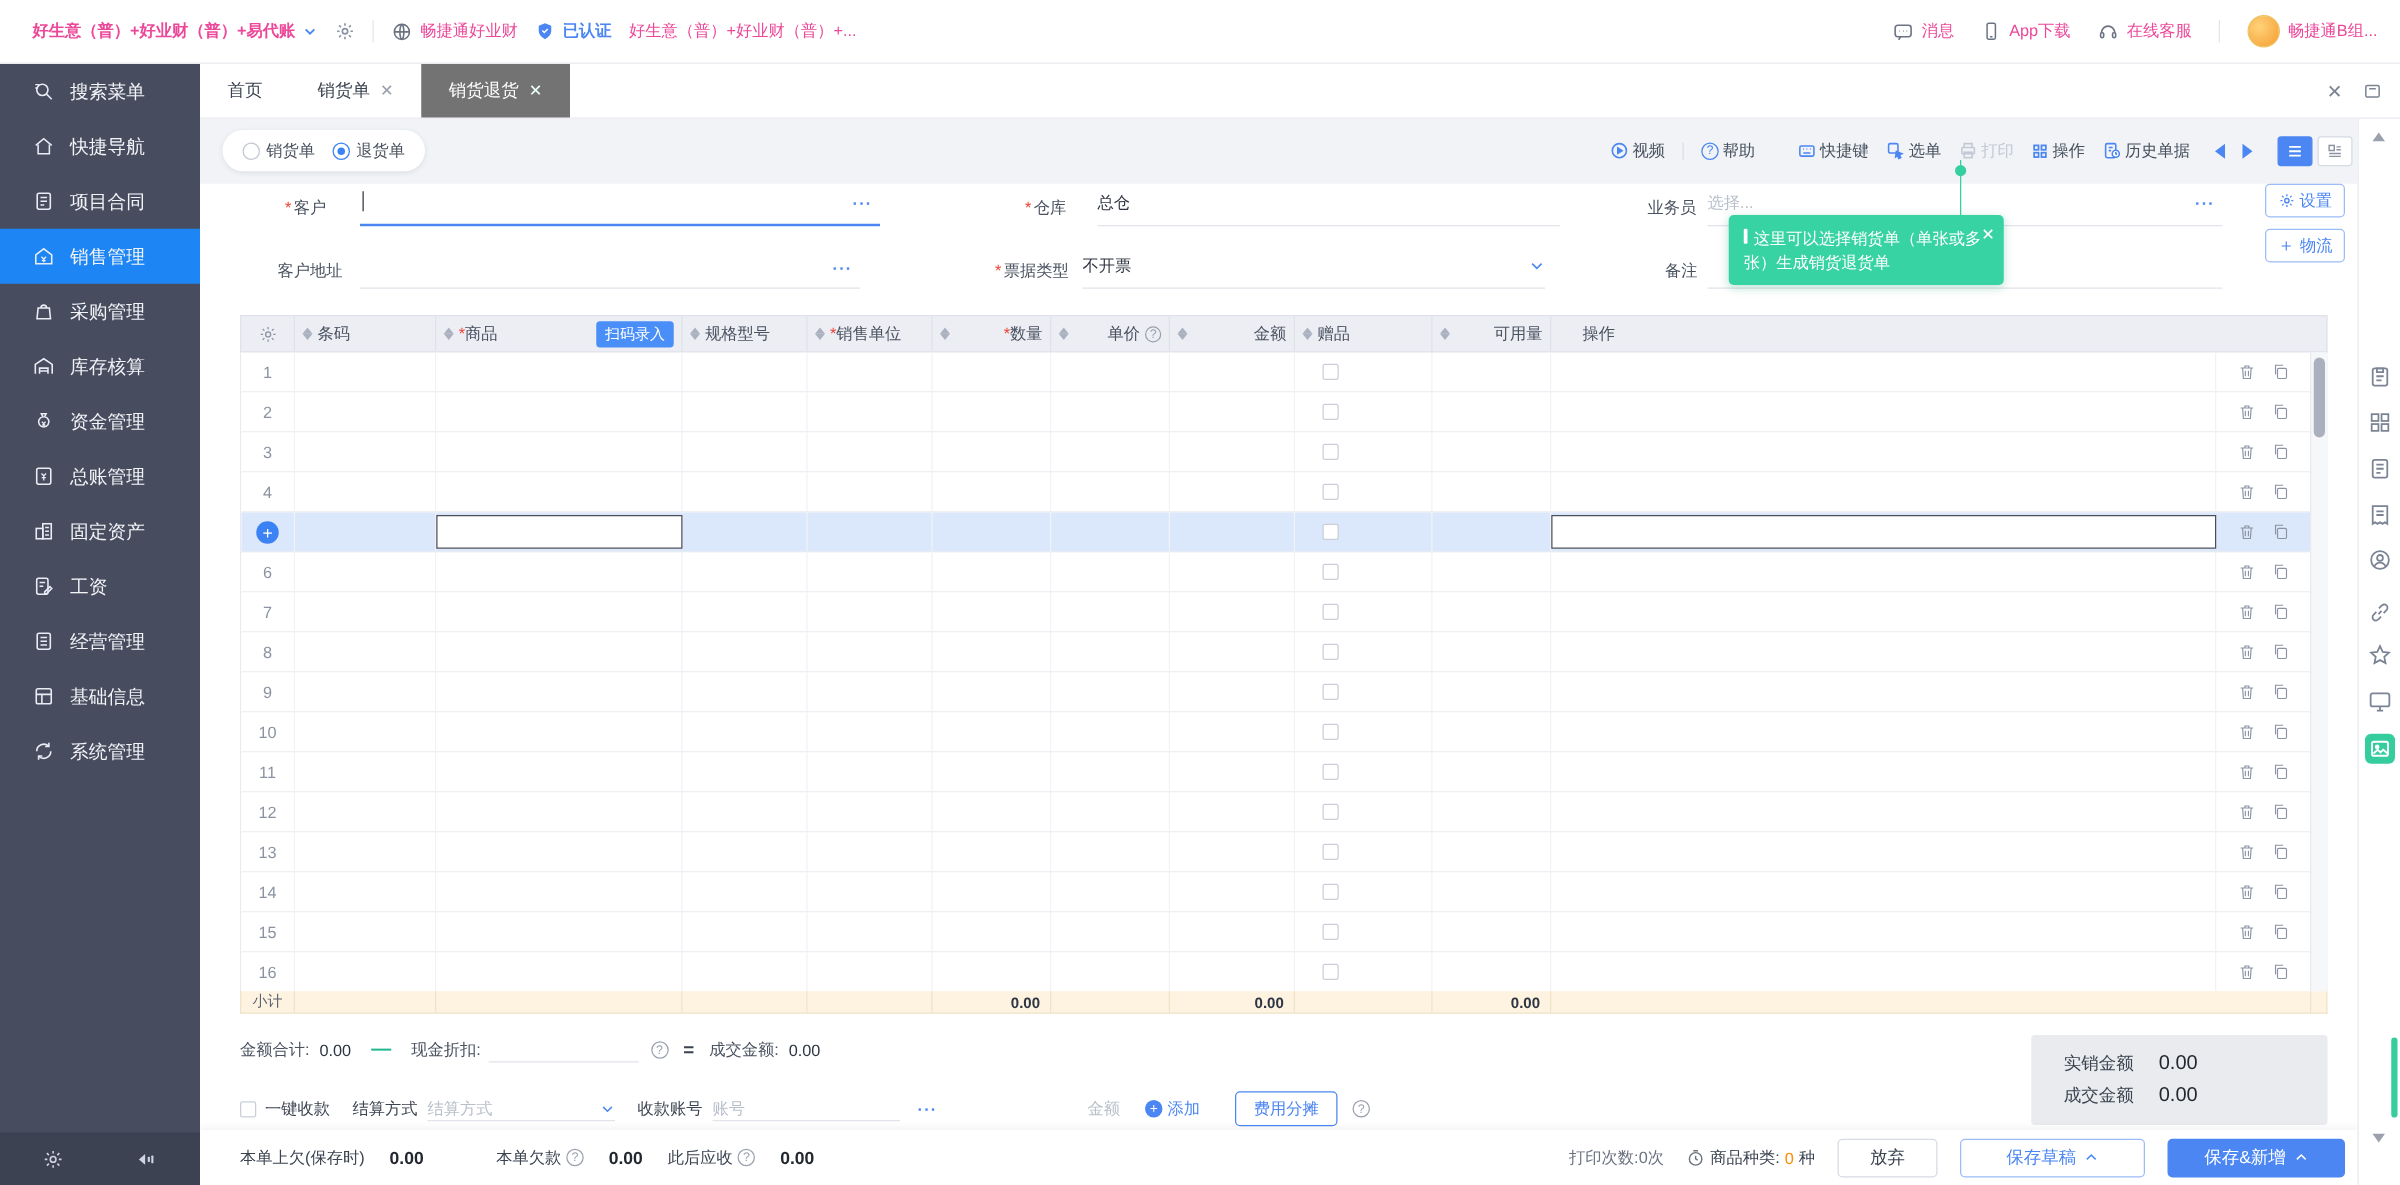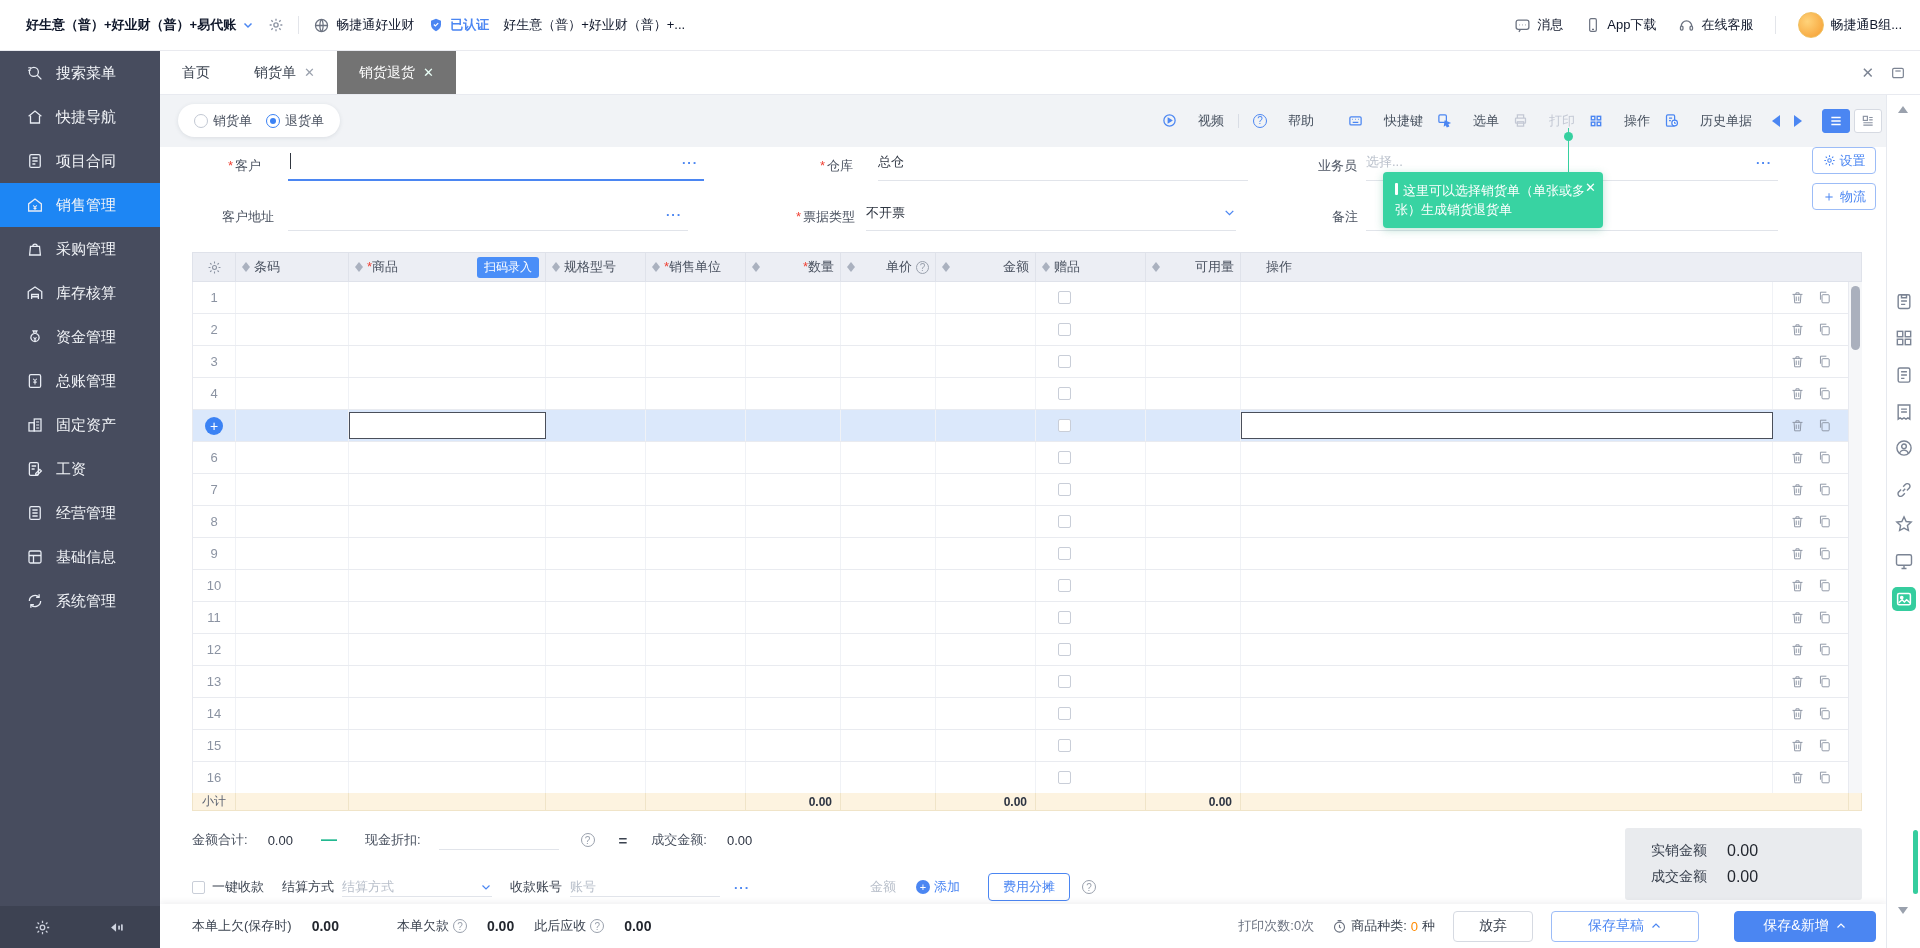--- a/index.html
+++ b/index.html
@@ -9,21 +9,21 @@
   .ico { display:inline-flex; align-items:center; justify-content:center; }
 
   
   .topbar { position:absolute; left:0; top:0; width:1920px; height:51px; background:#fff;
     border-bottom:1px solid #e9eaef; display:flex; align-items:center; z-index:30; }
   .logo-block { width:160px; height:51px; background:#343949; color:#fff; position:relative;
     display:flex; align-items:center; padding-left:14px; gap:8px; flex:none; cursor:pointer; }
   .logo-title { font-size:13px; font-weight:bold; letter-spacing:1px; }
   .logo-edition { position:absolute; left:4px; bottom:2px; font-size:10px; font-weight:bold; color:#fff; }
   .tb-left { display:flex; align-items:center; gap:14px; padding-left:26px; }
-  .tb-item { display:flex; align-items:center; gap:6px; color:#0f172a; cursor:pointer; }
+  .tb-item { display:flex; align-items:center; gap:6px; color:#ec4899; cursor:pointer; }
   .tb-strong { font-weight:bold; }
   .tb-divider { width:1px; height:18px; background:#e3e5ea; }
   .tb-right { margin-left:auto; display:flex; align-items:center; gap:22px; padding-right:18px; }
   .blue { color:#4b86f2; }
   .avatar { width:26px; height:26px; border-radius:50%; background:radial-gradient(circle at 35% 35%,#ffd37a,#f59c2f); border:1px solid #f0c060; }
 
   
   .sidebar { position:absolute; left:0; top:51px; width:160px; bottom:0; background:#474c5e; z-index:25; }
   .side-item { height:44px; display:flex; align-items:center; gap:12px; padding-left:26px;
     color:#f2f4f8; font-size:15px; cursor:pointer; }
@@ -49,21 +49,21 @@
   .doc-pill { position:absolute; left:18px; top:9px; width:162px; height:33px; background:#fff; border-radius:17px;
     box-shadow:0 1px 4px rgba(60,70,90,.12); display:flex; align-items:center; justify-content:center; gap:14px; z-index:5;}
   .radio { display:flex; align-items:center; gap:5px; cursor:pointer; color:#4a5260; }
   .radio .rb { width:14px; height:14px; border-radius:50%; border:1px solid #c2c8d3; background:#fff; }
   .radio.sel .rb { border:1px solid #3b82f4; position:relative; }
   .radio.sel .rb::after { content:""; position:absolute; left:3px; top:3px; width:6px; height:6px; border-radius:50%; background:#3b82f4; }
   .hdr-meta { position:absolute; left:181px; top:9px; height:33px; display:flex; align-items:center; gap:10px; }
   .meta-label { color:#596070; }
   .meta-value { color:#2d3442; font-weight:bold; font-size:14px; }
   .tools { position:absolute; right:4px; top:9px; height:33px; display:flex; align-items:center; gap:14px; color:#46505e; }
-  .tool { display:flex; align-items:center; gap:21px; cursor:pointer; }
+  .tool { display:flex; align-items:center; gap:3px; cursor:pointer; }
   .tool .ti { color:#4b86f2; }
   .tool.disabled { color:#c3c8d4; cursor:default; }
   .tool.disabled .ti { color:#c3c8d4; }
   .tool-div { width:1px; height:14px; background:#d9dde5; }
   .arrow-left { width:0; height:0; border:6px solid transparent; border-right:8px solid #4b86f2; cursor:pointer;}
   .arrow-right { width:0; height:0; border:6px solid transparent; border-left:8px solid #4b86f2; cursor:pointer;}
   .view-btn { width:28px; height:24px; border:1px solid #d6dae2; background:#fff; border-radius:3px;
     display:flex; align-items:center; justify-content:center; cursor:pointer; color:#8b93a2; }
   .view-btn.active { background:#4b86f2; border-color:#4b86f2; color:#fff; }
 
@@ -110,21 +110,21 @@
   .row-ops .op { width:15px; height:15px; cursor:pointer; }
   .plus-circle { width:18px; height:18px; border-radius:50%; background:#3b82f4; color:#fff; display:flex; align-items:center;
     justify-content:center; font-size:14px; line-height:1; cursor:pointer; }
   .t-sub { display:flex; height:18px; background:#fdf3e0; border:1px solid #f0e4c8; border-top:none; font-size:12px; }
   .s-cell { border-right:1px solid #f0e4c8; display:flex; align-items:center; padding:0 8px; color:#5a6170; }
   .s-cell.rt { justify-content:flex-end; font-weight:bold; color:#2d3442; }
   .t-scroll { position:absolute; right:0; top:30px; width:14px; height:511px; background:#f6f7f9; border-left:1px solid #e8eaf0; }
   .t-thumb { position:absolute; left:2px; top:4px; width:9px; height:64px; background:#aab0bd; border-radius:5px; }
 
   
-  .totals { position:absolute; left:32px; top:732px; height:26px; display:flex; align-items:center; color:#4a5260;gap:12px; }
+  .totals { position:absolute; left:32px; top:732px; height:26px; display:flex; align-items:center; color:#4a5260; }
   .minus { color:#22b890; font-weight:bold; font-size:16px; }
   .equals { color:#3b4350; font-weight:bold; font-size:15px; }
   .num-val { color:#2d3442; }
   .u-line { border-bottom:1px solid #e1e4ea; height:20px; }
   .qmark { width:14px; height:14px; border:1px solid #9aa1ad; color:#9aa1ad; border-radius:50%; font-size:10px;
     display:inline-flex; align-items:center; justify-content:center; flex:none; cursor:pointer; }
   .payment { position:absolute; left:32px; top:778px; height:28px; display:flex; align-items:center; color:#3b4350; }
   .share-btn { border:1px solid #4b86f2; color:#4b86f2; background:#fff; border-radius:4px; padding:4px 14px; cursor:pointer; }
   .add-link { color:#4b86f2; display:flex; align-items:center; gap:4px; cursor:pointer; }
   .add-dot { width:14px; height:14px; border-radius:50%; background:#4b86f2; color:#fff; font-size:11px; display:flex; align-items:center; justify-content:center;}
@@ -138,21 +138,21 @@
   .bottombar { position:absolute; left:0; right:34px; bottom:0; height:44px; background:#fff;
     box-shadow:0 -2px 6px rgba(60,70,90,.08); display:flex; align-items:center; z-index:15; }
   .bb-left { display:flex; align-items:center; gap:20px; padding-left:32px; color:#3b4350; }
   .bb-val { font-weight:bold; font-size:14px; color:#23272f; }
   .bb-right { margin-left:auto; display:flex; align-items:center; gap:18px; padding-right:10px; }
   .bb-grey { color:#6b7280; }
   .orange { color:#ff8a00; }
   .btn { height:31px; border-radius:4px; display:flex; align-items:center; justify-content:center; gap:6px; cursor:pointer; font-size:14px; }
   .btn-plain { width:80px; background:#fff; border:1px solid #d6dae2; color:#3b4350; }
   .btn-outline { width:148px; background:#fff; border:1px solid #9cbcf7; color:#4b86f2; }
-  .btn-primary { width:142px; background:#4b86f2; border:1px solid #4b86f2; color:#fff;margin-left:17px; }
+  .btn-primary { width:142px; background:#4b86f2; border:1px solid #4b86f2; color:#fff; }
 
   
   .rightstrip { position:absolute; right:0; top:44px; width:34px; bottom:0; background:#fff; border-left:1px solid #e6e9ef; z-index:18;}
   .rs-ico { position:absolute; left:7px; width:20px; height:20px; color:#7b8494; cursor:pointer; }
   .rs-ico.green { left:5px; width:24px; height:24px; background:#35cd9e; border-radius:5px; color:#fff; padding:3px; }
   .rs-arrow { position:absolute; left:11px; width:0; height:0; border:5px solid transparent; cursor:pointer; }
   .rs-thumb { position:absolute; left:26px; width:5px; height:64px; background:#35cd9e; border-radius:3px; top:735px; }
 </style>
 </head>
 <body>

